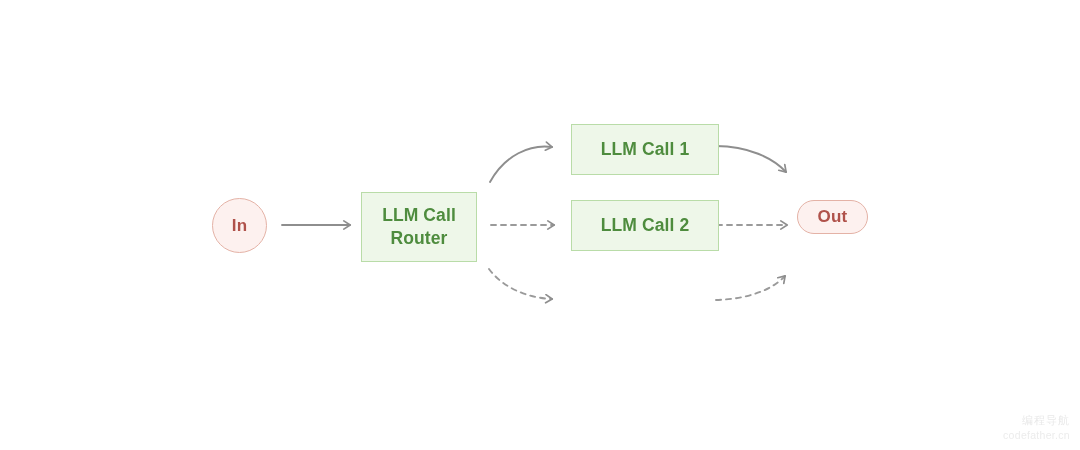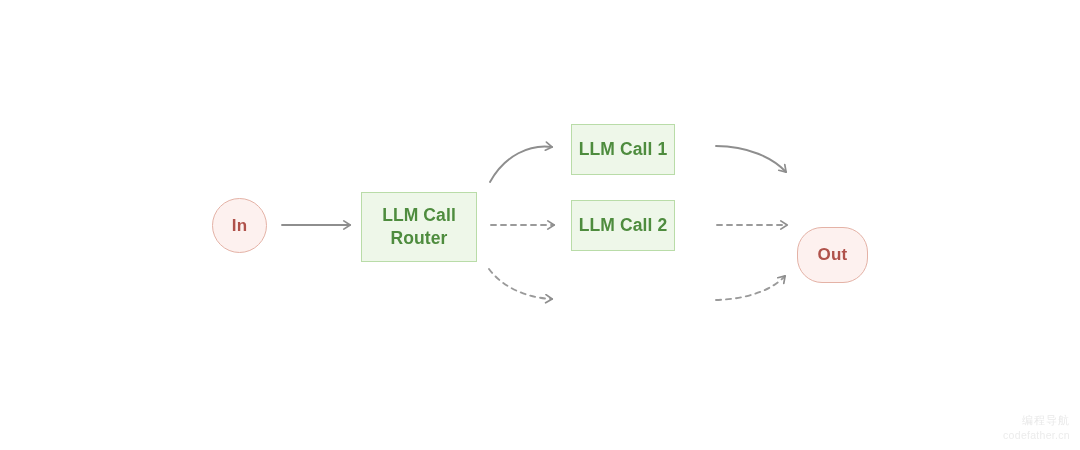--- a/index.html
+++ b/index.html
@@ -47,42 +47,41 @@
     left: 212px;
     top: 198px;
     width: 55px;
     height: 55px;
     border-radius: 50%;
   }
   .node-out {
     left: 797px;
     top: 200px;
     width: 71px;
-    height: 56px;
+    height: 34px;
     border-radius: 25px;
-    margin-top: 27px;
   }
   .node-llm {
     background: #eef7e9;
     border: 1.3px solid #b9dca8;
     color: #4e8c3e;
     font-size: 17.5px;
     font-weight: bold;
     line-height: 1.32;
     letter-spacing: 0.1px;
   }
   .node-router {
     left: 361px;
     top: 192px;
     width: 116px;
     height: 70px;
   }
   .node-call {
     left: 571px;
-    width: 104px;
+    width: 148px;
     height: 51px;
   }
   .call-1 { top: 124px; }
   .call-2 { top: 200px; }
   .call-3 { top: 275px; }
   .node-label {
     display: block;
     white-space: pre-line;
   }
   #watermark {

